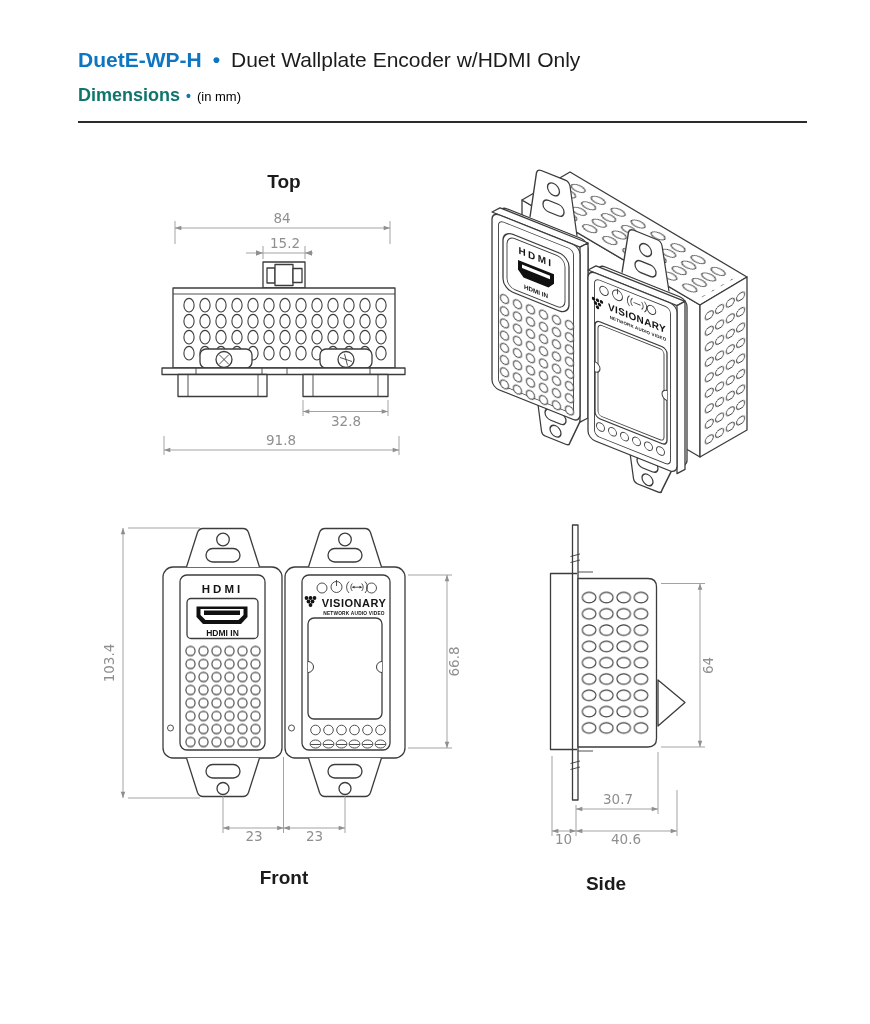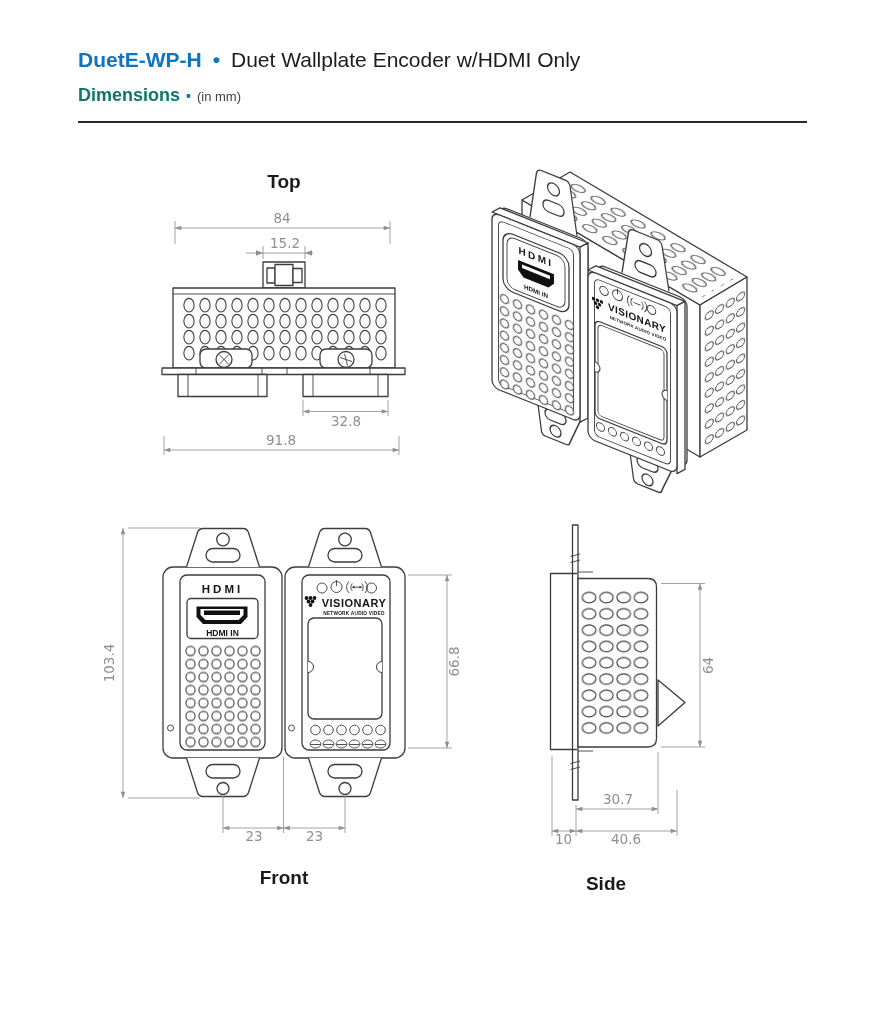--- a/index.html
+++ b/index.html
@@ -7,21 +7,21 @@
         font-family:"Liberation Sans",sans-serif;}
   
   #header{position:absolute;left:78px;top:46px;width:729px;}
   .title-line{font-size:21px;line-height:27px;white-space:nowrap;}
   .code{color:#0e76c0;font-weight:bold;}
   .bullet{color:#0e76c0;font-weight:bold;margin:0 11px;}
   .name{color:#1c1c1c;}
   .sub-line{margin-top:11px;font-size:18px;line-height:22px;white-space:nowrap;}
   .sub{color:#0f766e;font-weight:bold;}
   .bullet2{color:#0e76c0;font-weight:bold;margin:0 6px;font-size:14px;}
-  .unit{color:#404040;font-size:13px;}
+  .unit{color:#000000;font-size:13px;}
   .rule{margin-top:13px;height:2px;background:#2b2b2b;}
   
   .ln{fill:#fff;stroke:#3c3c3c;stroke-width:1.3;stroke-linejoin:round;}
   .lnf{fill:none;stroke:#3c3c3c;stroke-width:1.3;stroke-linejoin:round;}
   .thin{stroke-width:0.9;}
   .dim{fill:none;stroke:#999999;stroke-width:0.9;}
   .dimtxt{fill:#8f8f8f;font-size:13.5px;font-family:"DejaVu Sans",sans-serif;text-anchor:middle;}
   .viewlbl{fill:#1b1b1b;font-size:19px;font-weight:600;text-anchor:middle;
            font-family:"Liberation Sans",sans-serif;}
   .devtxt{fill:#141414;font-weight:bold;text-anchor:middle;font-family:"Liberation Sans",sans-serif;}

